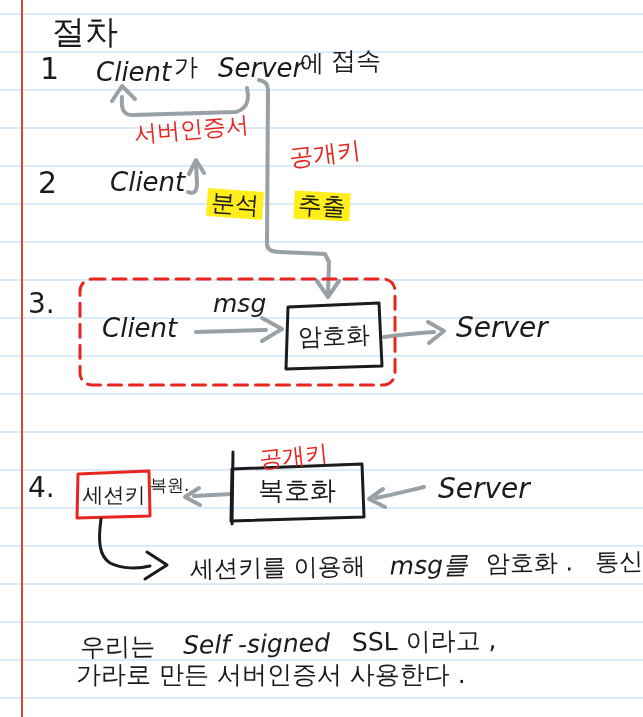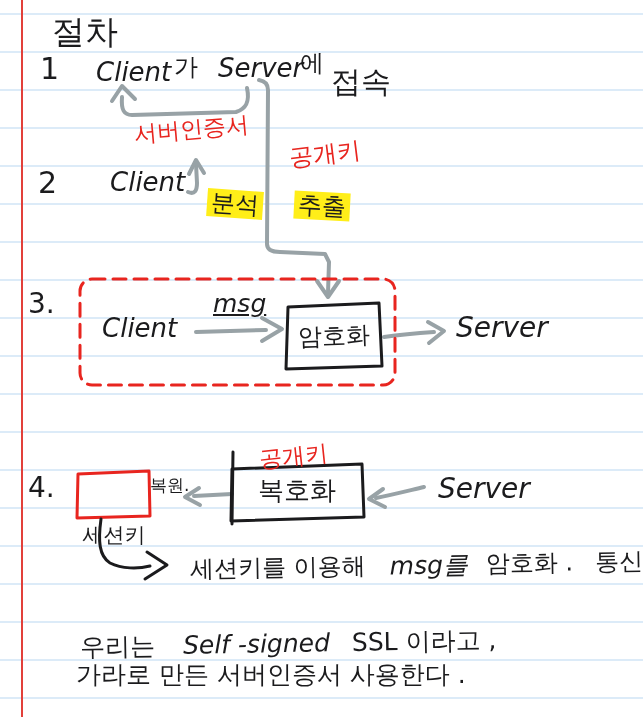--- a/index.html
+++ b/index.html
@@ -65,39 +65,39 @@
     </g>
   </svg>
 
   <div class="t ink" style="left:52px;top:14px;font-size:33px;">절차</div>
 
   <div class="t ink" style="left:40px;top:52px;font-size:30px;">1</div>
   <div class="t ink it" style="left:96px;top:58px;font-size:26px;">Client</div>
   <div class="t ink" style="left:174px;top:54px;font-size:24px;">가</div>
   <div class="t ink it" style="left:218px;top:54px;font-size:26px;">Server</div>
   <div class="t ink" style="left:300px;top:50px;font-size:24px;">에</div>
-  <div class="t ink" style="left:331px;top:65px;font-size:30px;">접속</div>
+  <div class="t ink" style="left:331px;top:47px;font-size:25px;">접속</div>
 
   <div class="t red" style="left:134px;top:117px;font-size:23px;transform:rotate(-5deg);">서버인증서</div>
 
   <div class="t ink" style="left:38px;top:166px;font-size:30px;">2</div>
   <div class="t ink it" style="left:110px;top:168px;font-size:26px;">Client</div>
   <div class="t ink hl" style="left:207px;top:190px;font-size:24px;transform:rotate(4deg);">분석</div>
   <div class="t red" style="left:289px;top:141px;font-size:24px;transform:rotate(-7deg);">공개키</div>
   <div class="t ink hl" style="left:294px;top:192px;font-size:24px;transform:rotate(3deg);">추출</div>
 
   <div class="t ink" style="left:28px;top:289px;font-size:28px;">3.</div>
   <div class="t ink it" style="left:102px;top:314px;font-size:26px;">Client</div>
-  <div class="t ink it" style="left:213px;top:290px;font-size:25px;text-decoration:underline;">msg</div>
+  <div class="t ink it" style="left:213px;top:290px;font-size:25px;">msg</div>
   <div class="boxtxt ink" style="left:288px;top:305px;width:92px;height:62px;font-size:24px;transform:rotate(-2deg);">암호화</div>
   <div class="t ink it" style="left:456px;top:313px;font-size:28px;">Server</div>
 
   <div class="t red" style="left:259px;top:444px;font-size:23px;transform:rotate(-6deg);">공개키</div>
   <div class="t ink" style="left:28px;top:473px;font-size:28px;">4.</div>
-  <div class="boxtxt ink" style="left:79px;top:474px;width:70px;height:42px;font-size:21px;margin-top:40px;">세션키</div>
+  <div class="boxtxt ink" style="left:79px;top:474px;width:70px;height:42px;font-size:21px;">세션키</div>
   <div class="t ink" style="left:150px;top:476px;font-size:17px;">복원.</div>
   <div class="boxtxt ink" style="left:232px;top:466px;width:130px;height:49px;font-size:26px;">복호화</div>
   <div class="t ink it" style="left:438px;top:474px;font-size:28px;">Server</div>
 
   <div class="row" style="left:190px;top:552px;transform:rotate(-1deg);">
     <span class="t ink" style="position:static;font-size:24px;">세션키를  이용해</span>
     <span class="t ink it" style="position:static;font-size:25px;margin-left:24px;">msg를</span>
     <span class="t ink" style="position:static;font-size:24px;margin-left:18px;">암호화 .</span>
     <span class="t ink" style="position:static;font-size:24px;margin-left:22px;">통신</span>
   </div>

